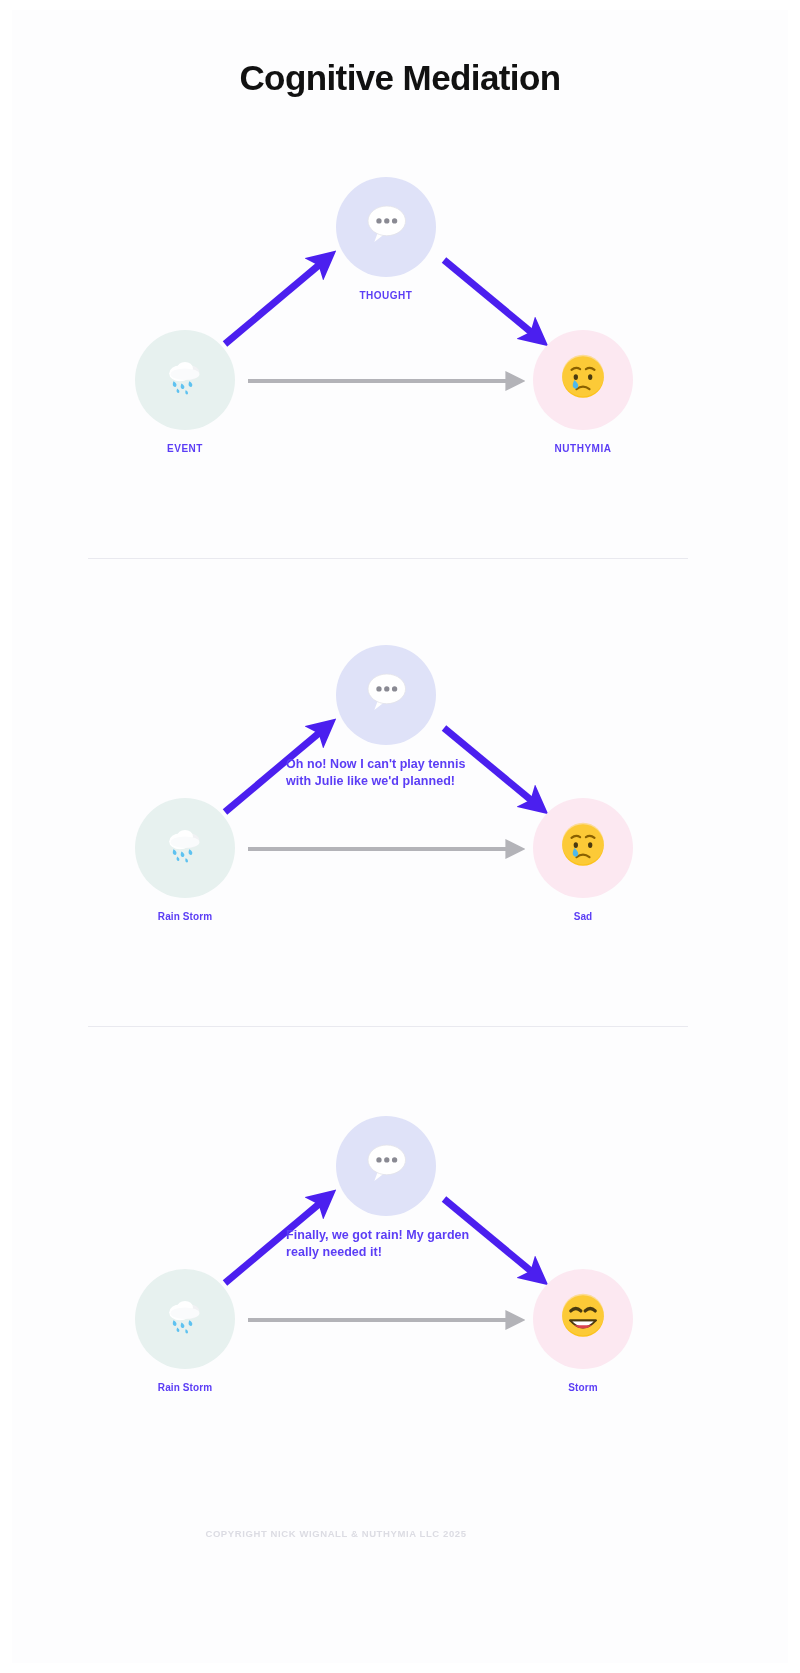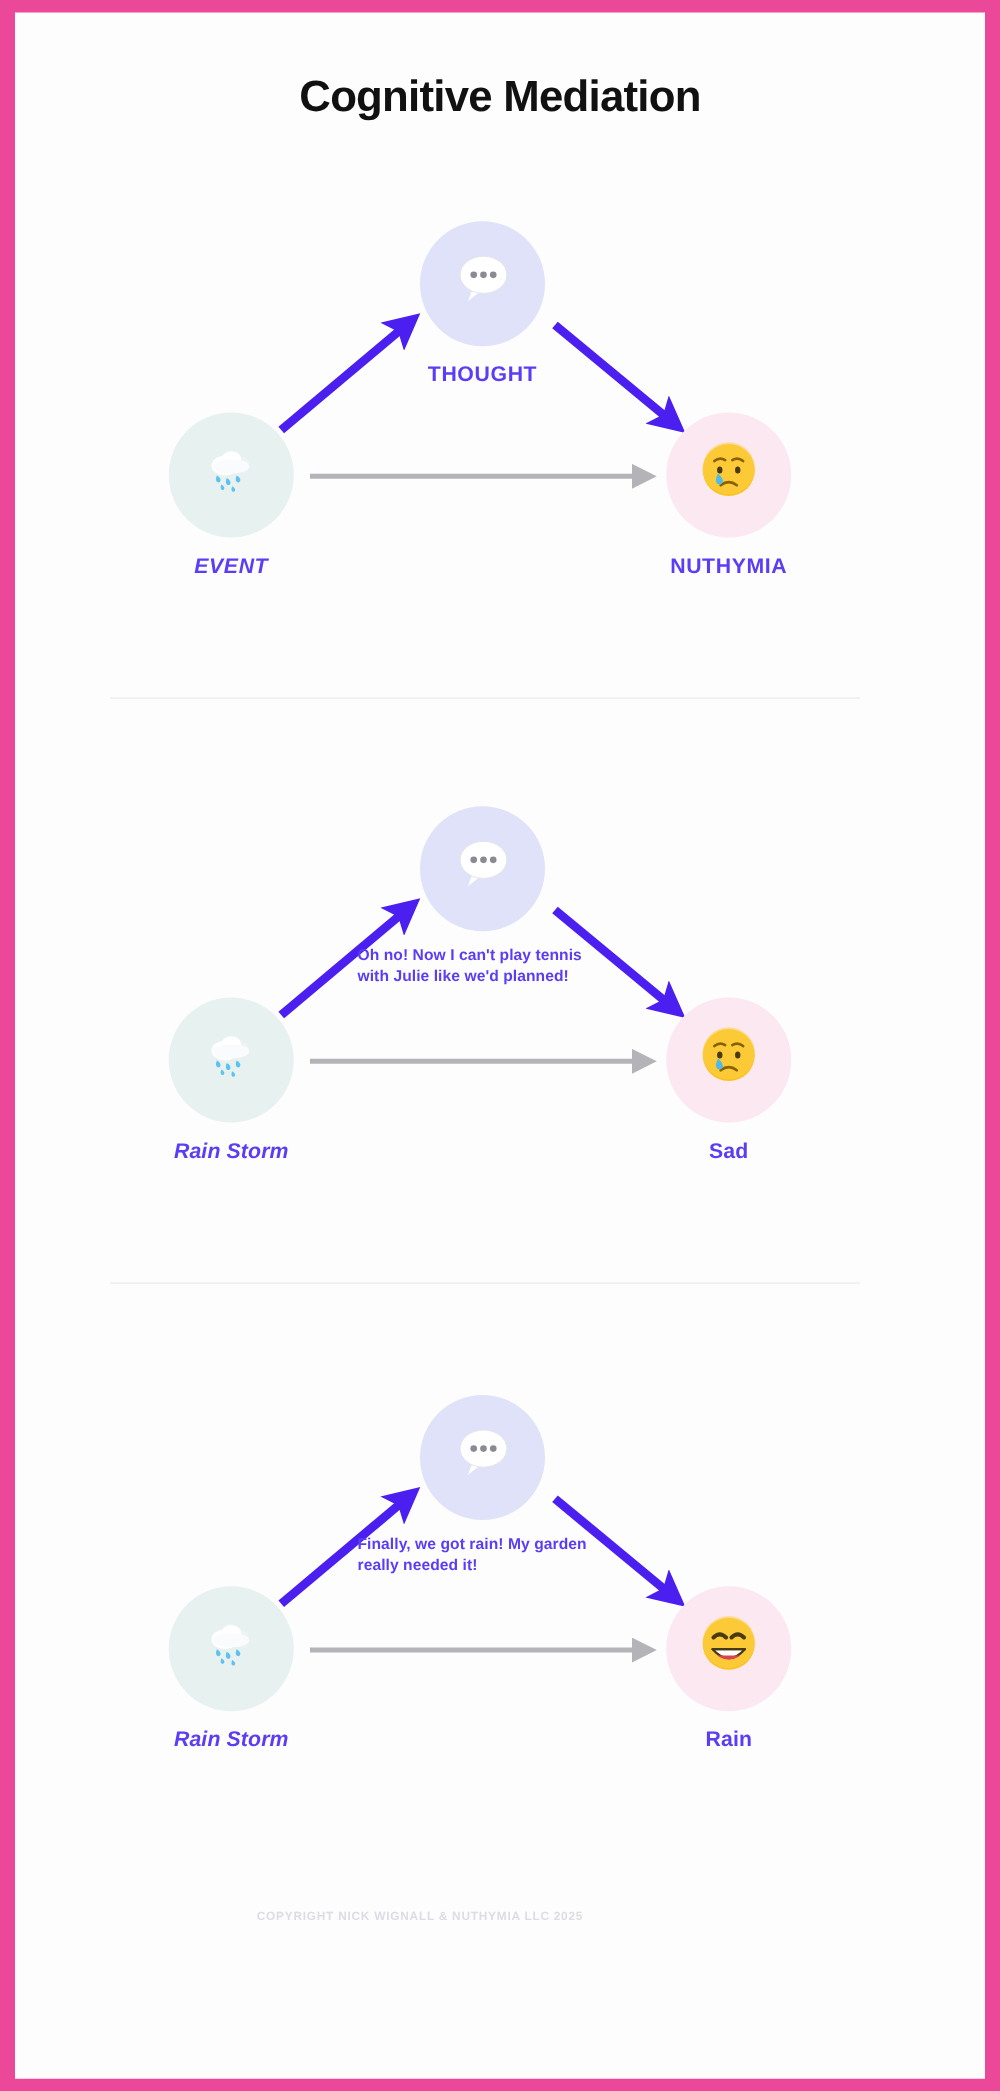--- a/index.html
+++ b/index.html
@@ -8,21 +8,21 @@
     width: 800px;
     height: 1673px;
     background: #000000;
     font-family: "Liberation Sans", sans-serif;
   }
 
   #page {
     position: relative;
     width: 800px;
     height: 1673px;
-    background: #ec4899;
+    background: #ffffff;
     overflow: hidden;
   }
 
   #canvas {
     position: absolute;
     left: 12px;
     top: 10px;
     width: 776px;
     height: 1653px;
     background: #fdfdfe;
@@ -82,26 +82,26 @@
   .node-emotion { left: 521px; top: 180px; }
 
   
   .svg-emoji { display:block; }
 
   
   .node-label {
     position: absolute;
     width: 200px;
     text-align: center;
-    font-size: 17px;
+    font-size: 10px;
     font-weight: 700;
     color: #5b3df5;
     letter-spacing: 0.5px;
   }
-  .label-event   { left: 73px;  top: 293px; font-style: italic; }
+  .label-event   { left: 73px;  top: 293px; }
   .label-thought { left: 274px; top: 140px; }
   .label-emotion { left: 471px; top: 293px; }
 
   .node-label.sentence { letter-spacing: 0.1px; }
 
   
   .thought-caption {
     position: absolute;
     left: 274px;
     top: 138px;
@@ -333,19 +333,19 @@
             <path d="M14 38 q18 20 36 0 z" fill="#ffffff"></path>
             <path d="M14 38 q18 20 36 0 z" fill="none" stroke="#4a3a10" stroke-width="2.5" stroke-linejoin="round"></path>
             <path d="M14 38 L50 38" stroke="#4a3a10" stroke-width="2.5" stroke-linecap="round"></path>
             <path d="M19 45 q13 9 26 0 z" fill="#d9434f"></path>
           </svg>
         </span>
       </div>
 
       <div class="thought-caption">Finally, we got rain! My garden really needed it!</div>
       <div class="node-label label-event sentence">Rain Storm</div>
-      <div class="node-label label-emotion sentence">Rain</div>
+      <div class="node-label label-emotion sentence">Storm</div>
     </div>
 
     <div class="footer">COPYRIGHT NICK WIGNALL &amp; NUTHYMIA LLC 2025</div>
 
   </div>
 </div>
 
 </body></html>

